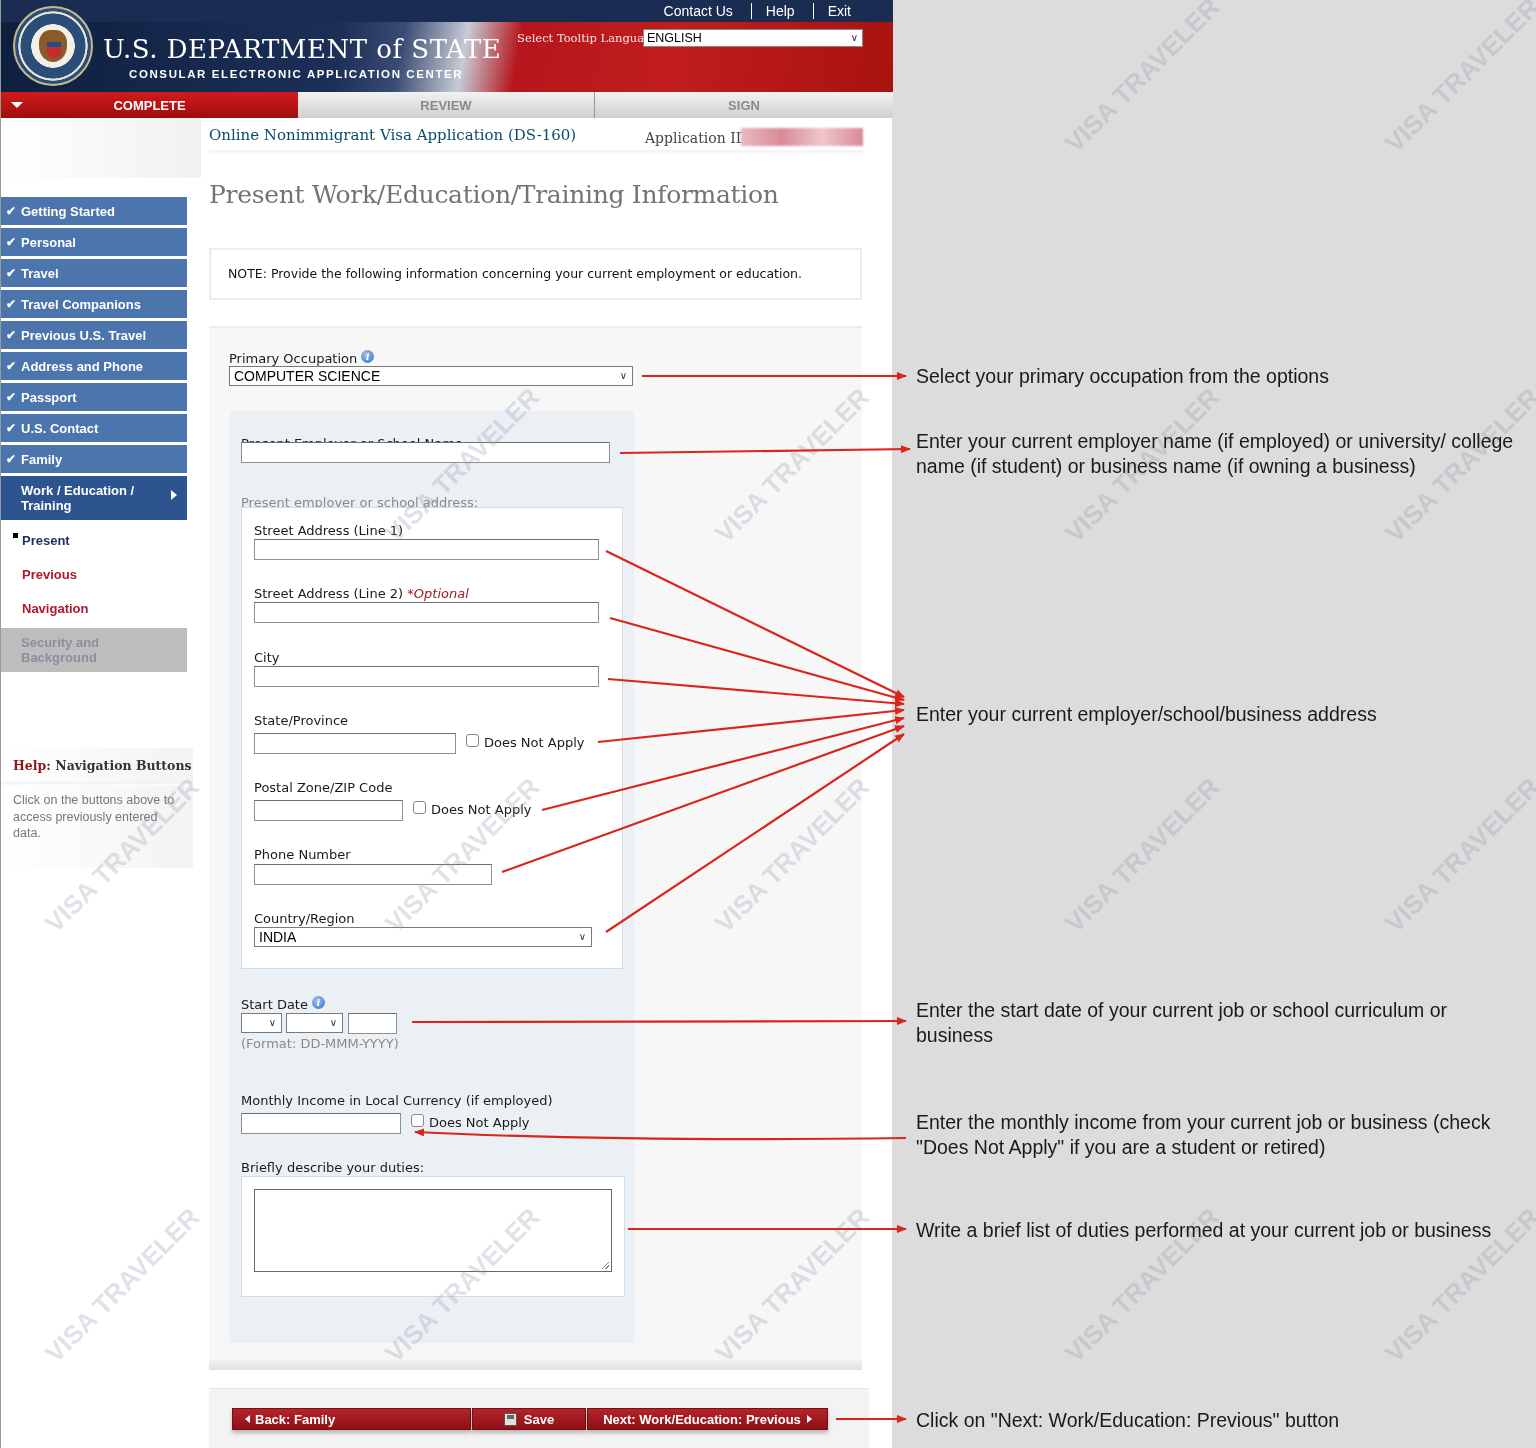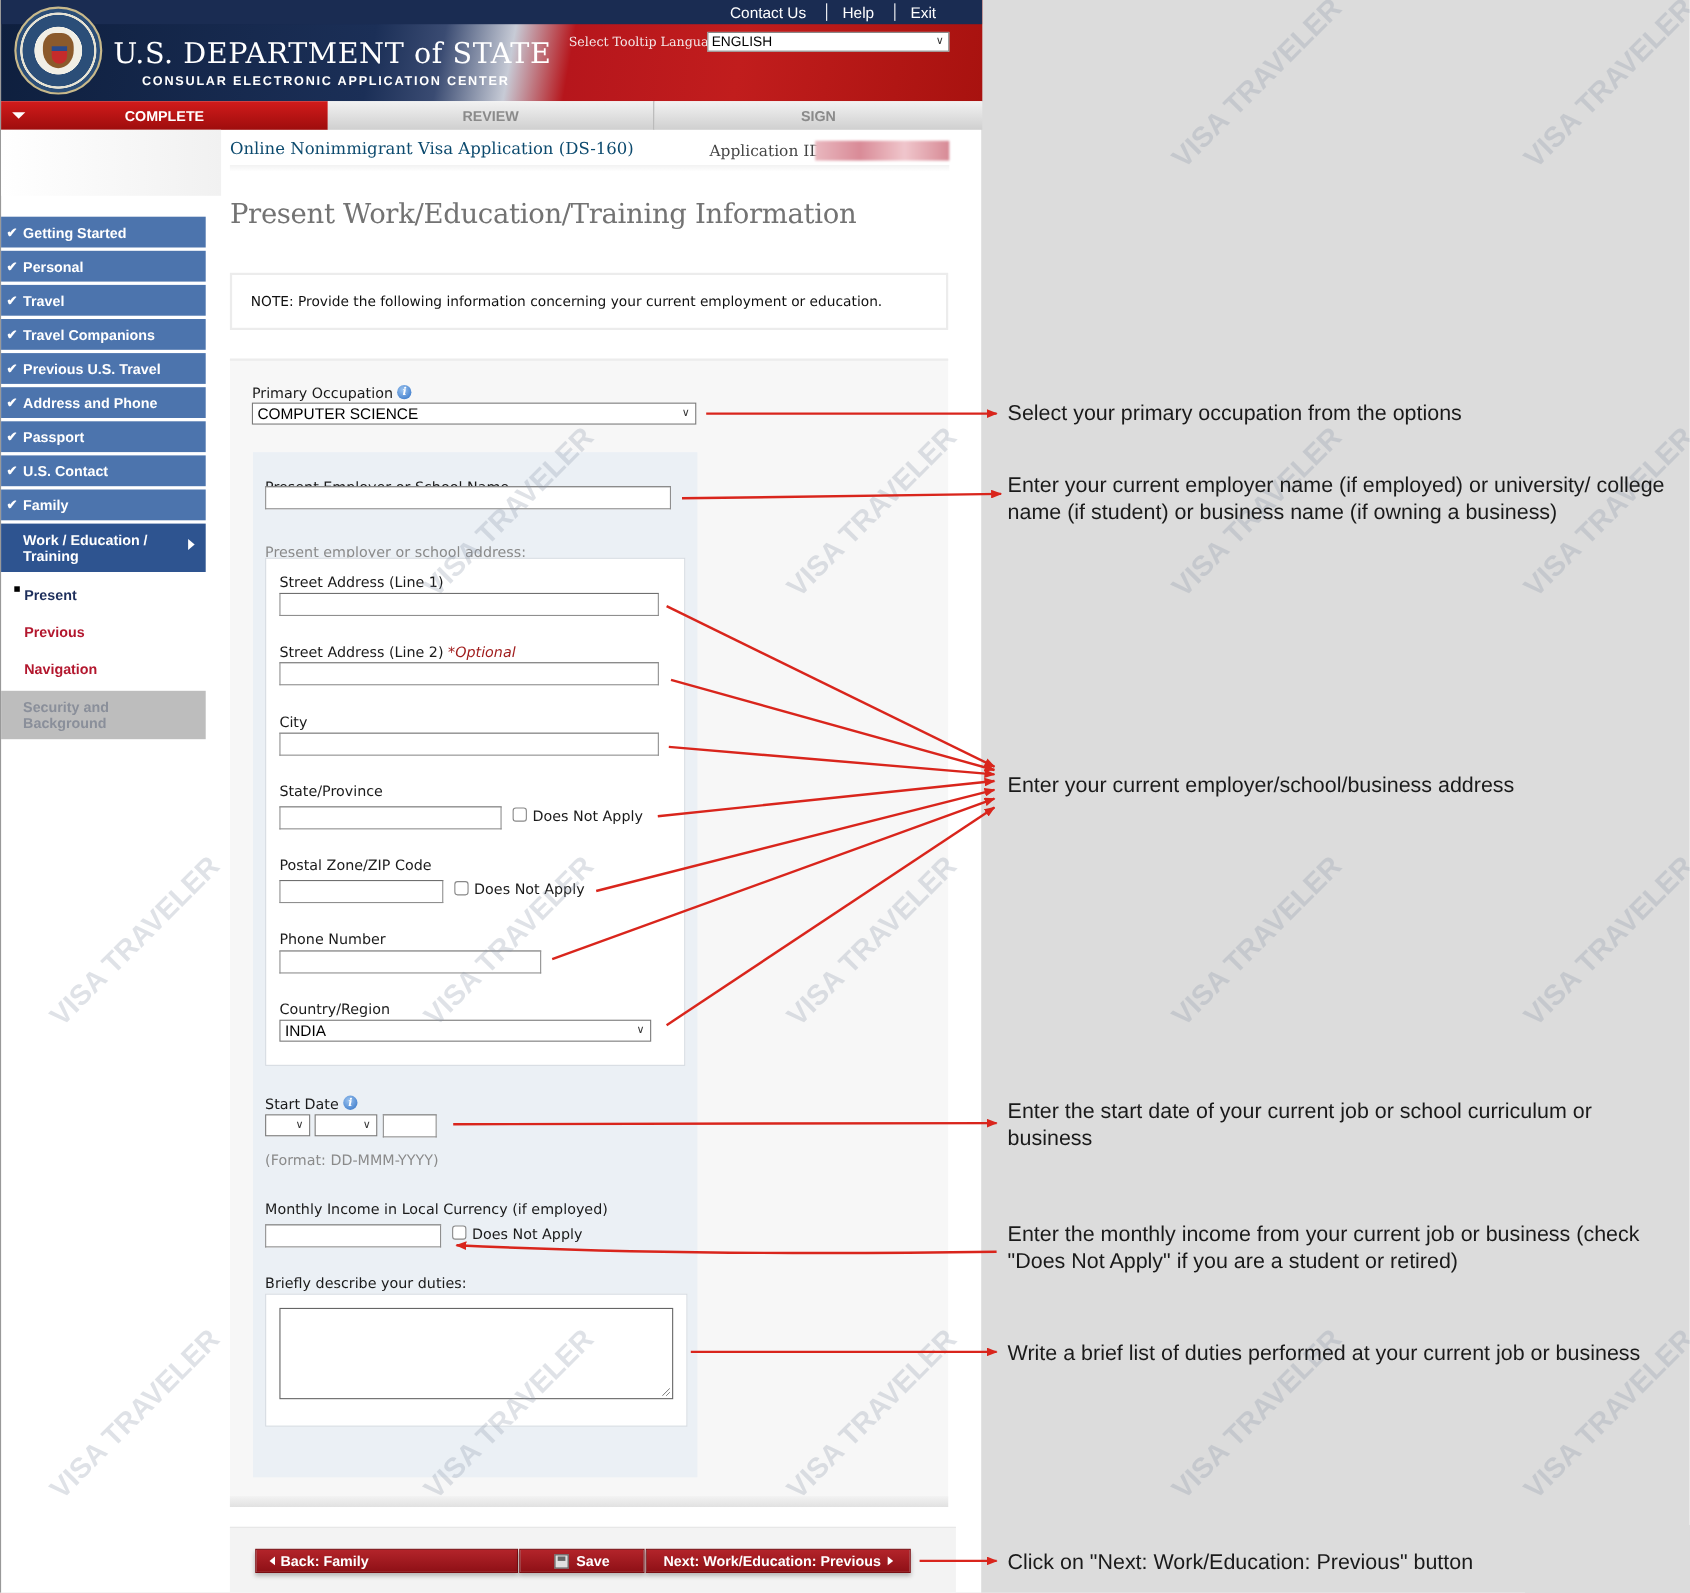--- a/index.html
+++ b/index.html
@@ -198,20 +198,28 @@
       <span>Previous</span>
     </div>
     <div class="sub-item">
       <span>Navigation</span>
     </div>
     <div class="nav-item disabled">
       <span style="width:110px;">Security and Background</span>
     </div>
   </div>
 
+  <div class="help-box">
+    <div class="help-title">
+      <span class="red">Help:</span>
+      <span>Navigation Buttons</span>
+    </div>
+    <div class="help-divider"></div>
+    <div class="help-text">Click on the buttons above to access previously entered data.</div>
+  </div>
 
   <div class="page-title">Present Work/Education/Training Information</div>
   <div class="note-box">NOTE: Provide the following information concerning your current employment or education.</div>
 
   <div class="form-outer">
     <div class="bottom-fade"></div>
   </div>
 
   <div class="lbl" style="left:228px; top:350px;">
     <span>Primary Occupation</span><span class="info-icon">i</span>
@@ -264,21 +272,21 @@
   </div>
   <div class="sel" style="left:240px; top:1013px; width:41px;">
     <span></span>
     <span class="chev">∨</span>
   </div>
   <div class="sel" style="left:285px; top:1013px; width:57px;">
     <span></span>
     <span class="chev">∨</span>
   </div>
   <div class="inp" style="left:347px; top:1013px; width:49px;"></div>
-  <div class="lbl muted" style="left:240px; top:1036px;margin-top:12px;">(Format: DD-MMM-YYYY)</div>
+  <div class="lbl muted" style="left:240px; top:1036px;">(Format: DD-MMM-YYYY)</div>
 
   <div class="lbl" style="left:240px; top:1093px;">Monthly Income in Local Currency (if employed)</div>
   <div class="inp" style="left:240px; top:1113px; width:160px;"></div>
   <div class="chk" style="left:410px; top:1114px;"></div>
   <div class="chk-lbl" style="left:428px; top:1115px;">Does Not Apply</div>
 
   <div class="lbl" style="left:240px; top:1160px;">Briefly describe your duties:</div>
   <div class="duties-box"></div>
   <div class="textarea">
     <span class="grip"></span>

